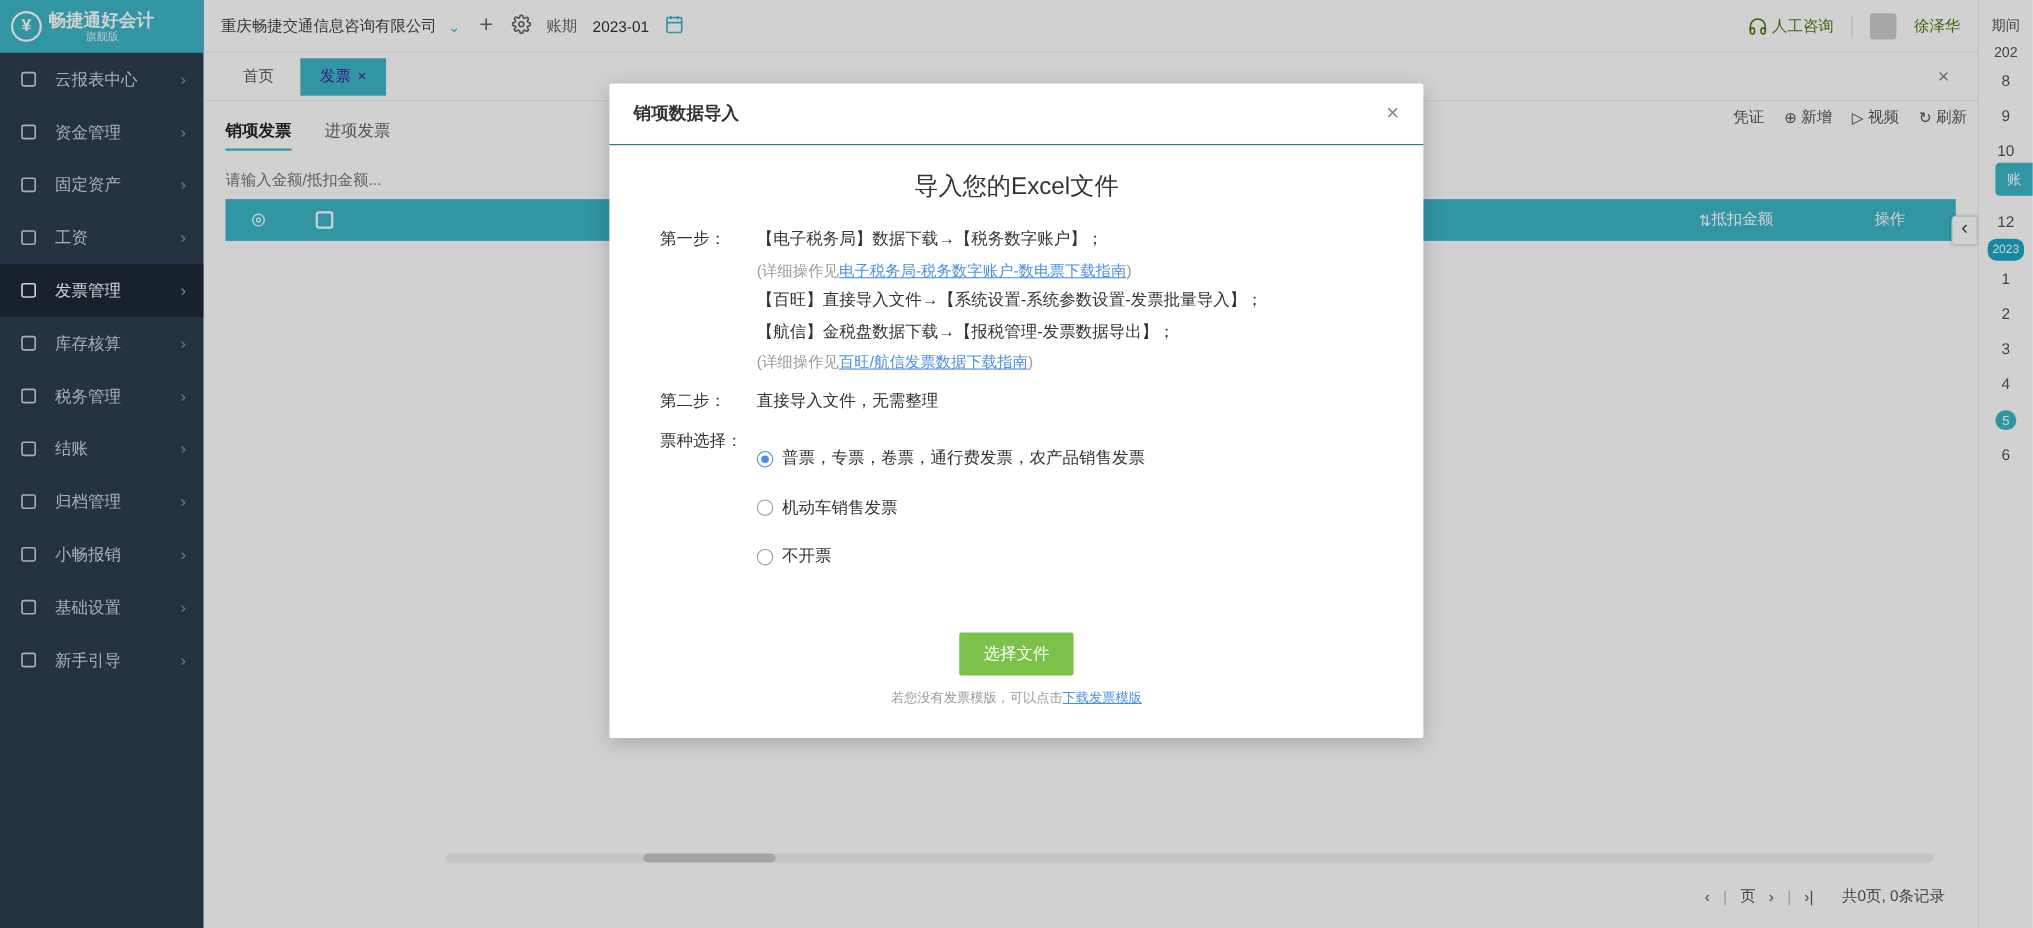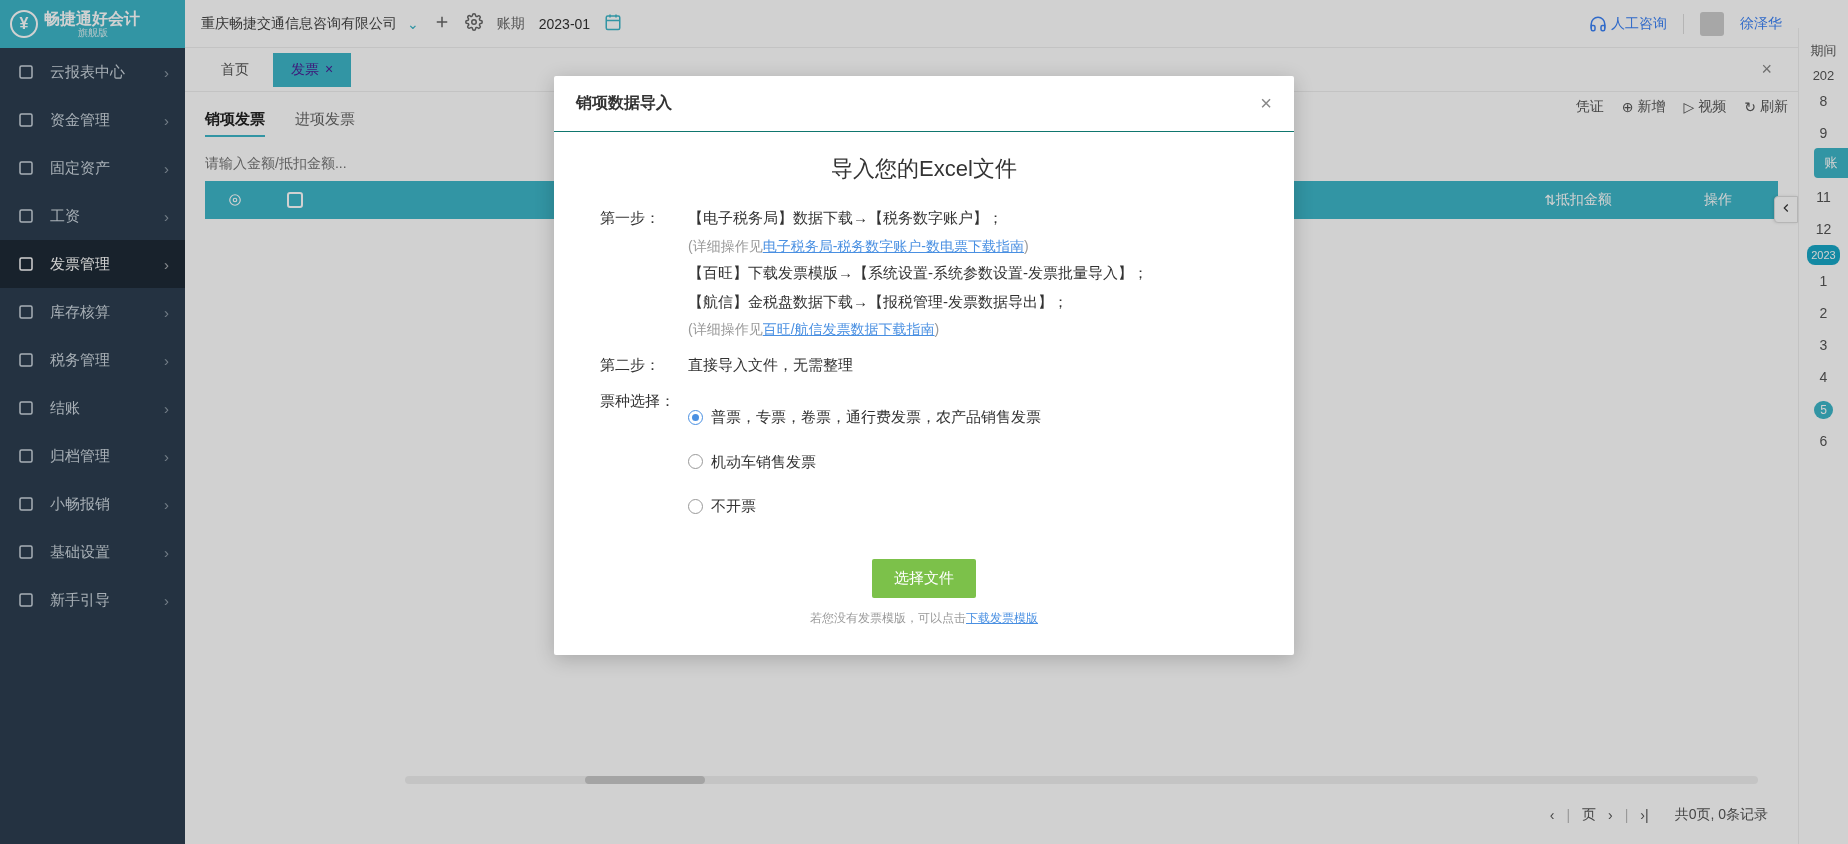--- a/index.html
+++ b/index.html
@@ -21,21 +21,21 @@
 .sidebar-item .chev { margin-left: auto; opacity: .6; }
 
 
 .main { flex: 1; display: flex; flex-direction: column; position: relative; }
 .topbar { height: 48px; border-bottom: 1px solid #eee; display: flex; align-items: center; padding: 0 16px; gap: 14px; }
 .company-sel { display: flex; align-items: center; gap: 10px; color: #444; }
 .company-sel .chev { color: #3db6c8; }
 .top-icon { color: #666; cursor: pointer; }
 .period-label { color: #666; }
 .period-val { color: #333; }
-.topbar-right { margin-left: auto; display: flex; align-items: center; gap: 16px; color: #3b82f6; text-align: right; }
+.topbar-right { margin-left: auto; display: flex; align-items: center; gap: 16px; color: #4d7c0f; text-align: right; }
 .divider { width: 1px; height: 20px; background: #ddd; }
 .avatar { width: 24px; height: 24px; background: #ccc; border-radius: 3px; }
 
 
 .tabs { height: 44px; display: flex; align-items: center; padding: 0 18px; gap: 6px; border-bottom: 1px solid #eee; }
 .tab { padding: 8px 18px; cursor: pointer; color: #555; }
 .tab.active { background: #3db6c8; color: #4c1d95; }
 .tab .close { margin-left: 6px; }
 .tabs .closer { margin-left: auto; font-size: 18px; color: #888; cursor: pointer; padding: 0 8px; }
 
@@ -55,21 +55,21 @@
 .th-spacer { flex: 1; }
 .th-ded { width: 160px; }
 .th-op { width: 120px; }
 .checkbox { width: 16px; height: 16px; border: 2px solid #fff; border-radius: 3px; }
 .pager { position: absolute; bottom: 20px; right: 30px; display: flex; align-items: center; gap: 12px; color: #555; }
 .pager .sep { color: #bbb; }
 .scroll-hint { position: absolute; bottom: 60px; left: 220px; right: 40px; height: 8px; background: #f0f0f0; border-radius: 4px; }
 .scroll-thumb { width: 120px; height: 8px; background: #c8c8c8; border-radius: 4px; margin-left: 180px; }
 
 
-.rightpanel { width: 50px; border-left: 1px solid #eee; display: flex; flex-direction: column; align-items: center; padding-top: 8px; margin-top: 28px; }
+.rightpanel { width: 50px; border-left: 1px solid #eee; display: flex; flex-direction: column; align-items: center; padding-top: 8px; }
 .rp-title { font-size: 13px; color: #555; padding: 6px 4px; }
 .rp-year { font-size: 13px; color: #555; padding: 2px 0; }
 .rp-month { font-size: 14px; color: #555; padding: 8px 0; cursor: pointer; width: 100%; text-align: center; }
 .rp-badge-teal { background: #3db6c8; color: #fff; border-radius: 10px; padding: 2px 6px; font-size: 12px; }
 .rp-badge-year { background: #18a8c7; color: #fff; border-radius: 8px; padding: 4px 4px; font-size: 11px; }
 .right-pill { position: absolute; right: 50px; top: 196px; background: #fff; border: 1px solid #ddd; border-radius: 4px 0 0 4px; padding: 4px; box-shadow: -1px 0 3px rgba(0,0,0,.1); }
 .right-green { position: absolute; right: 0; top: 148px; background: #3db6c8; color: #fff; width: 34px; text-align: center; padding: 6px 2px; font-size: 13px; border-radius: 4px 0 0 4px; }
 
 
 .overlay { position: absolute; inset: 0; background: rgba(0,0,0,.18); display: flex; align-items: flex-start; justify-content: center; }
@@ -81,21 +81,21 @@
 .mb-h { text-align: center; font-size: 22px; color: #333; margin-bottom: 20px; }
 .steps { display: grid; grid-template-columns: 76px 1fr; row-gap: 8px; column-gap: 12px; font-size: 15px; color: #333; line-height: 1.9; }
 .step-label { color: #333; }
 .step-body p { margin: 0; }
 .help { color: #999; font-size: 14px; }
 .link { color: #4a90e2; text-decoration: underline; cursor: pointer; }
 .radio-row { display: flex; align-items: center; gap: 8px; margin: 16px 0; }
 .radio { width: 15px; height: 15px; border: 1px solid #999; border-radius: 50%; display: inline-flex; align-items: center; justify-content: center; }
 .radio.checked { border-color: #4a90e2; }
 .radio.checked::after { content: ""; width: 7px; height: 7px; background: #4a90e2; border-radius: 50%; }
-.choose-btn { display: block; margin: 22px auto 12px; background: #7cc14a; color: #fff; border: none; padding: 10px 22px; font-size: 15px; cursor: pointer; border-radius: 2px; }
+.choose-btn { display: block; margin: 38px auto 12px; background: #7cc14a; color: #fff; border: none; padding: 10px 22px; font-size: 15px; cursor: pointer; border-radius: 2px; }
 .footer-hint { text-align: center; color: #999; font-size: 12px; margin-top: 4px; }
 
 
 .arrow { position: absolute; pointer-events: none; }
 .arrow svg line, .arrow svg polygon { stroke: #ff2a2a; fill: #ff2a2a; }
 
 
 svg.ic { width: 18px; height: 18px; stroke: currentColor; fill: none; stroke-width: 2; }
 svg.ic14 { width: 14px; height: 14px; stroke: currentColor; fill: none; stroke-width: 2; }
 </style>
@@ -372,21 +372,21 @@
         <div class="modal-title">销项数据导入</div>
         <div class="modal-close">×</div>
       </div>
       <div class="modal-body">
         <div class="mb-h">导入您的Excel文件</div>
         <div class="steps">
           <div class="step-label">第一步：</div>
           <div class="step-body">
             <p>【电子税务局】数据下载→【税务数字账户】；</p>
             <p class="help"><span>(详细操作见</span><a class="link">电子税务局-税务数字账户-数电票下载指南</a><span>)</span></p>
-            <p>【百旺】下载发票模版→【系统设置-系统参数设置-发票批量导入】；</p>
+            <p>【百旺】直接导入文件→【系统设置-系统参数设置-发票批量导入】；</p>
             <p>【航信】金税盘数据下载→【报税管理-发票数据导出】；</p>
             <p class="help"><span>(详细操作见</span><a class="link">百旺/航信发票数据下载指南</a><span>)</span></p>
           </div>
 
           <div class="step-label">第二步：</div>
           <div class="step-body">
               <p>直接导入文件，无需整理</p>
             </div>
 
           <div class="step-label">票种选择：</div>

